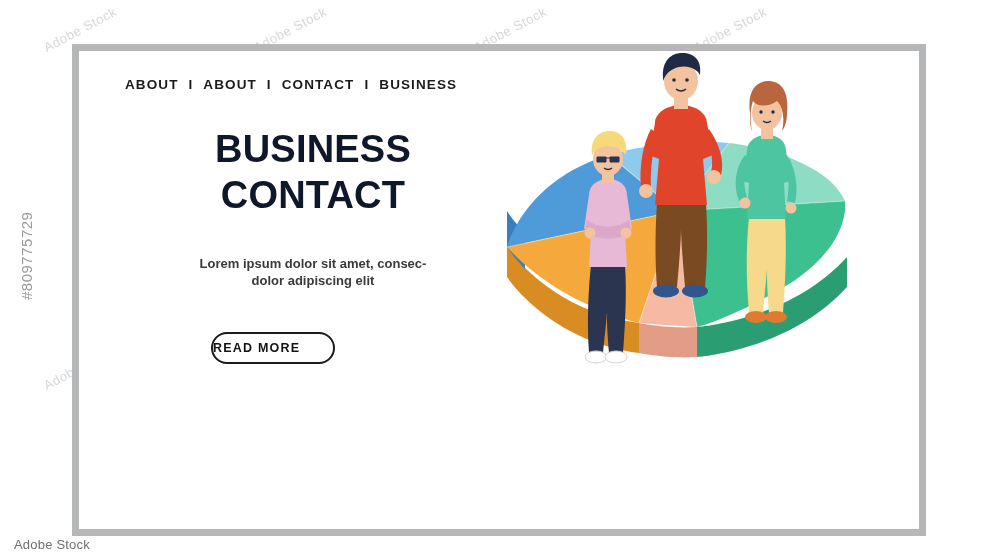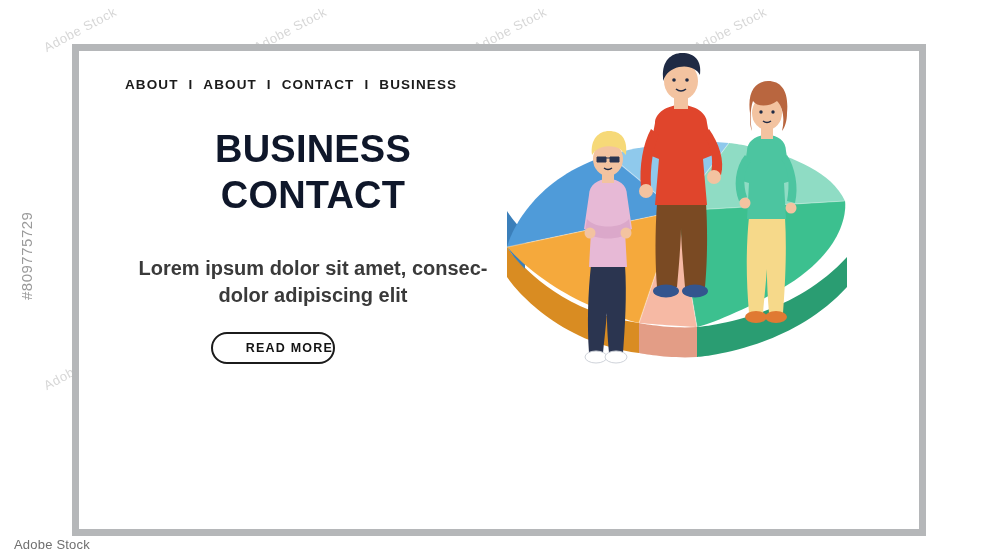--- a/index.html
+++ b/index.html
@@ -90,36 +90,36 @@
     font-weight: bold;
     letter-spacing: 0.2px;
     color: #0f172a;
   }
   .sub {
     position: absolute;
     left: 44px;
     top: 204px;
     width: 380px;
     text-align: center;
-    font-size: 20px;
+    font-size: 13px;
     line-height: 1.33;
     color: #3a3a3a;
     font-weight: bold;
   }
   .btn {
     position: absolute;
     left: 132px;
     top: 281px;
     width: 124px;
     height: 32px;
     border: 2px solid #1b1b1b;
     border-radius: 18px;
     display: flex;
     align-items: center;
-    justify-content: flex-end;
+    justify-content: flex-start;
     font-size: 12.5px;
     font-weight: bold;
     letter-spacing: 1.2px;
     color: #131313;
     background: #fff;
     box-sizing: border-box;
     cursor: pointer;
   }
 
   

